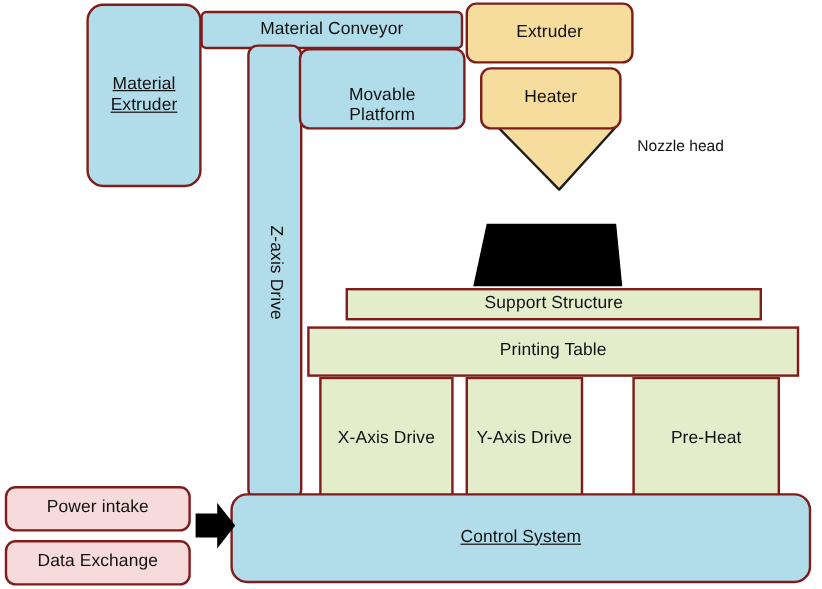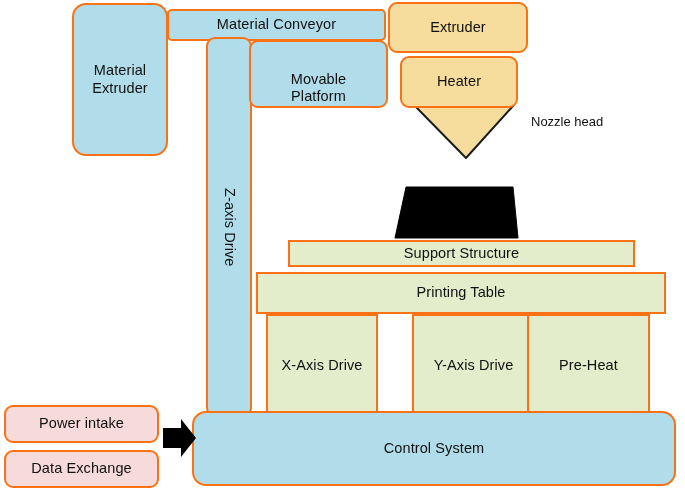--- a/index.html
+++ b/index.html
@@ -11,35 +11,35 @@
     position: relative;
     width: 685px;
     height: 491px;
     background: #ffffff;
     overflow: hidden;
     font-family: "Liberation Sans", sans-serif;
   }
   .node {
     position: absolute;
     box-sizing: border-box;
-    border: 2px solid #f97316;
+    border: 2px solid #7f1d1d;
     display: flex;
     align-items: center;
     justify-content: center;
     text-align: center;
     color: #111111;
     font-size: 14.5px;
     line-height: 1.22;
     letter-spacing: 0.1px;
   }
   .blue   { background: #b1dcea; }
   .tan    { background: #f6dd9e; }
   .green  { background: #e3eccb; }
   .pink   { background: #f7dada; }
-  .rounded-lg { border-radius: 14px; }
+  .rounded-lg { border-radius: 14px; text-decoration: underline; }
   .rounded-md { border-radius: 9px; }
   .rounded-sm { border-radius: 5px; }
   .sharp  { border-radius: 0; }
 
   .vtext {
     writing-mode: vertical-rl;
     text-orientation: mixed;
     white-space: nowrap;
   }
 
@@ -105,21 +105,21 @@
   </div>
 
   <div class="node green sharp" style="left:256px; top:272px; width:410px; height:42px;">
     <span class="label-inner">Printing Table</span>
   </div>
 
   <div class="node green sharp" style="left:266px; top:314px; width:112px; height:103px;">
     <span class="label-inner">X-Axis Drive</span>
   </div>
 
-  <div class="node green sharp" style="left:412px; top:314px; width:123px; height:103px;">
+  <div class="node green sharp" style="left:388px; top:314px; width:98px; height:103px;">
     <span class="label-inner">Y-Axis Drive</span>
   </div>
 
   <div class="node green sharp" style="left:527px; top:314px; width:123px; height:103px;">
     <span class="label-inner">Pre-Heat</span>
   </div>
 
   <div class="node blue rounded-lg" style="left:192px; top:411px; width:484px; height:75px;">
     <span class="label-inner">Control System</span>
   </div>

